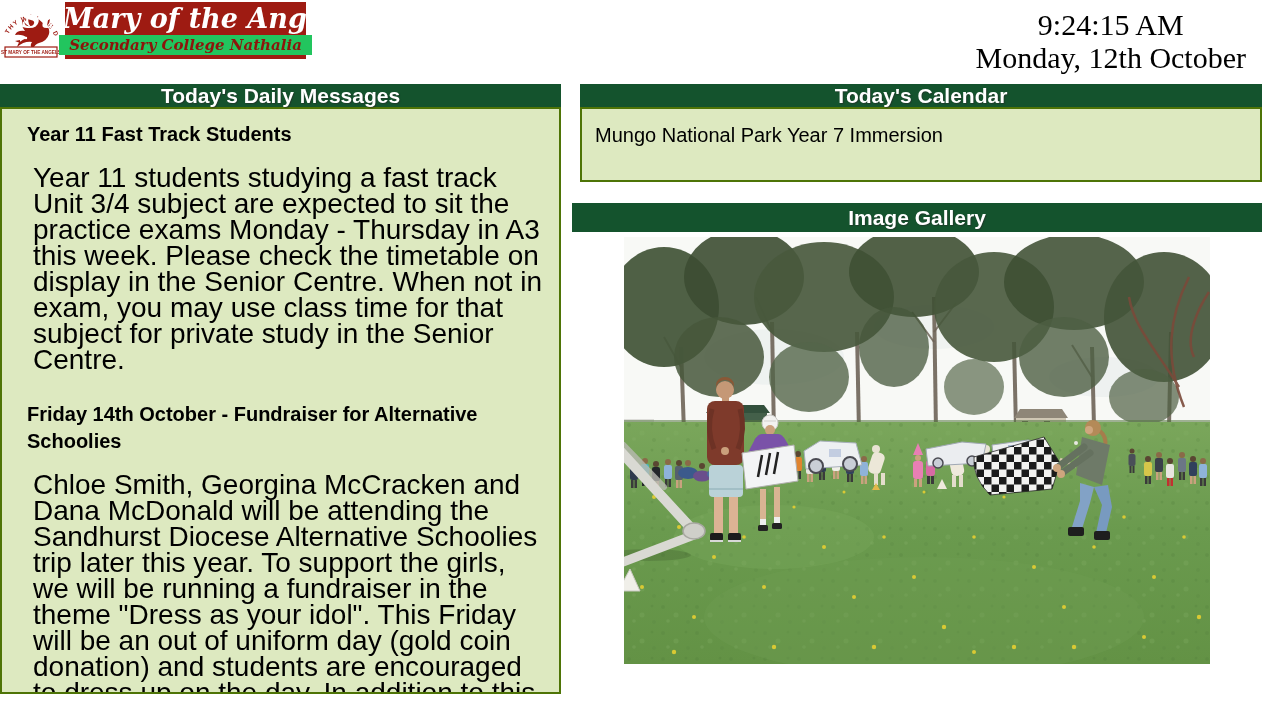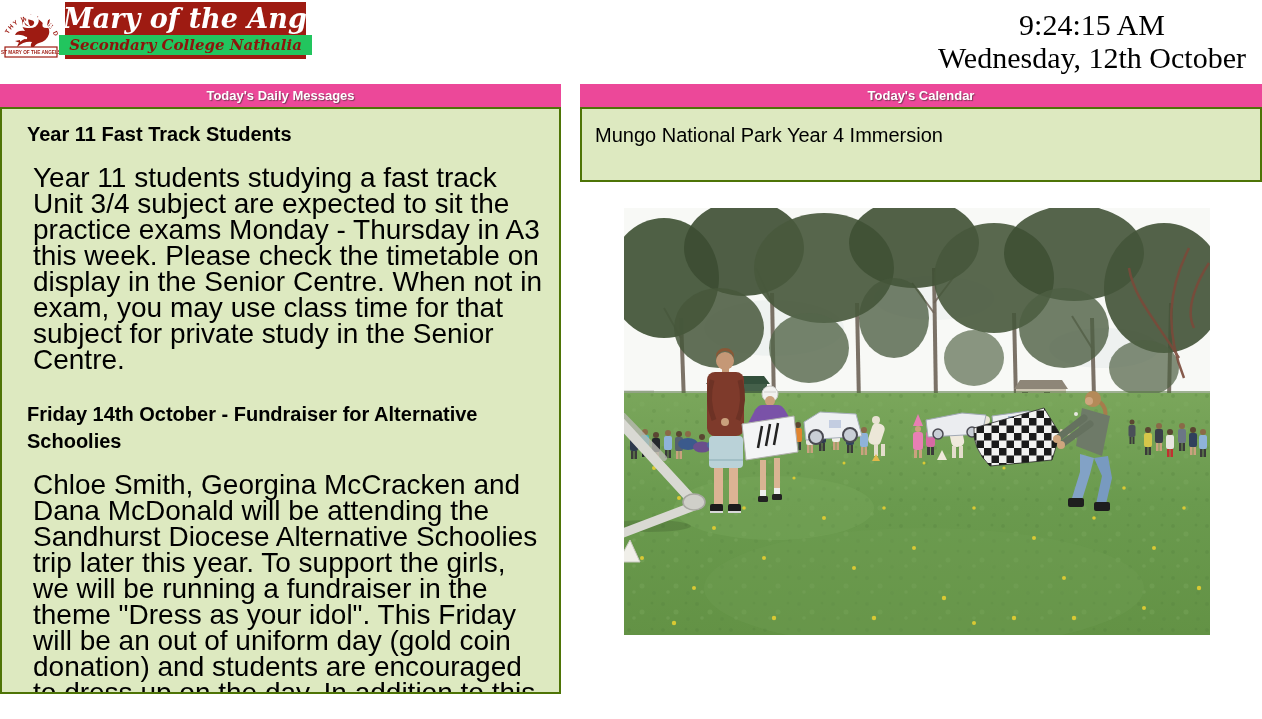--- a/index.html
+++ b/index.html
@@ -22,21 +22,21 @@
     background:#22c55e;margin-top:0px;padding:0 10px;height:20px;
     display:flex;align-items:center;justify-content:center;
   }
   .logo-strip span{
     font-family:"DejaVu Serif", serif;font-style:italic;font-weight:bold;
     color:#8c150c;font-size:15px;white-space:nowrap;
   }
   .clock{position:absolute;top:8px;right:16px;text-align:center;font-size:30px;line-height:33px;font-family:Liberation Serif, serif;}
   
   .bar{
-    background:#ec4899;color:#fff;font-weight:bold;font-size:13px;
+    background:#14532d;color:#fff;font-weight:bold;font-size:21px;
     text-align:center;line-height:23px;height:23px;
     text-shadow:1px 1px 1px rgba(40,40,40,.55);
   }
   .panel{
     background:#dde9c0;border:2px solid #4e7406;box-sizing:border-box;
   }
   .messages-sec{position:absolute;left:0;top:84px;width:561px;}
   .messages-panel{height:587px;overflow:hidden;padding:12px 12px 0 25px;}
   .msg h3{margin:0;font-size:20px;line-height:27px;font-weight:bold;}
   .msg p{margin:17px 0 0 6px;font-size:28px;line-height:26px;}
@@ -69,45 +69,46 @@
   <div class="logo-box">
     <div class="logo-title">St Mary of the Angels</div>
     <div class="logo-strip">
       <span>Secondary College Nathalia</span>
     </div>
   </div>
 </div>
 
 <div class="clock">
   <div>9:24:15 AM</div>
-  <div>Wednesday, 12th October</div>
+  <div>Monday, 12th October</div>
 </div>
 
 <section class="messages-sec">
   <div class="bar">Today's Daily Messages</div>
   <div class="panel messages-panel">
     <article class="msg">
       <h3>Year 11 Fast Track Students</h3>
       <p>Year 11 students studying a fast track Unit 3/4 subject are expected to sit the practice exams Monday - Thursday in A3 this week. Please check the timetable on display in the Senior Centre. When not in exam, you may use class time for that subject for private study in the Senior Centre.</p>
     </article>
     <article class="msg">
       <h3>Friday 14th October - Fundraiser for Alternative Schoolies</h3>
       <p>Chloe Smith, Georgina McCracken and Dana McDonald will be attending the Sandhurst Diocese Alternative Schoolies trip later this year. To support the girls, we will be running a fundraiser in the theme "Dress as your idol". This Friday will be an out of uniform day (gold coin donation) and students are encouraged to dress up on the day. In addition to this the girls will be running a cake stall, guess the lollies in the jar and other activities. So please get involved and help support the girls for this wonderful cause.</p>
     </article>
   </div>
 </section>
 
 <section class="calendar-sec">
   <div class="bar">Today's Calendar</div>
   <div class="panel calendar-panel">
-    <div>Mungo National Park Year 4 Immersion</div>
+    <div>Mungo National Park Year 7 Immersion</div>
   </div>
 </section>
 
 <section class="gallery-sec">
+  <div class="bar">Image Gallery</div>
   <div class="photo-wrap">
     <svg width="586" height="427" viewBox="0 0 586 427">
       <defs>
         <linearGradient id="grassG" x1="0" y1="185" x2="0" y2="427" gradientUnits="userSpaceOnUse">
           <stop offset="0" stop-color="#7aa65b"></stop>
           <stop offset="0.45" stop-color="#6a9a4e"></stop>
           <stop offset="1" stop-color="#639245"></stop>
         </linearGradient>
         <pattern id="chk" width="15" height="15" patternUnits="userSpaceOnUse">
           <rect width="15" height="15" fill="#f2f2f0"></rect>

